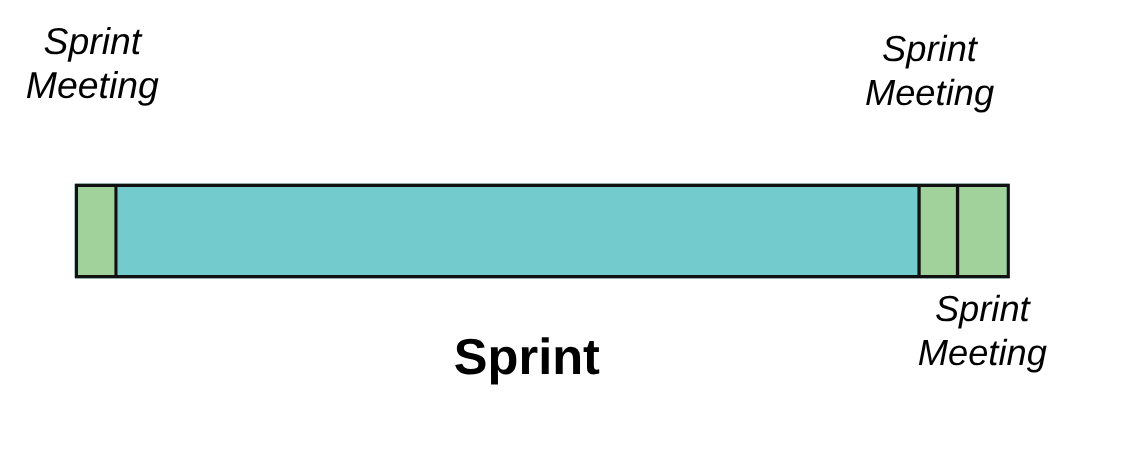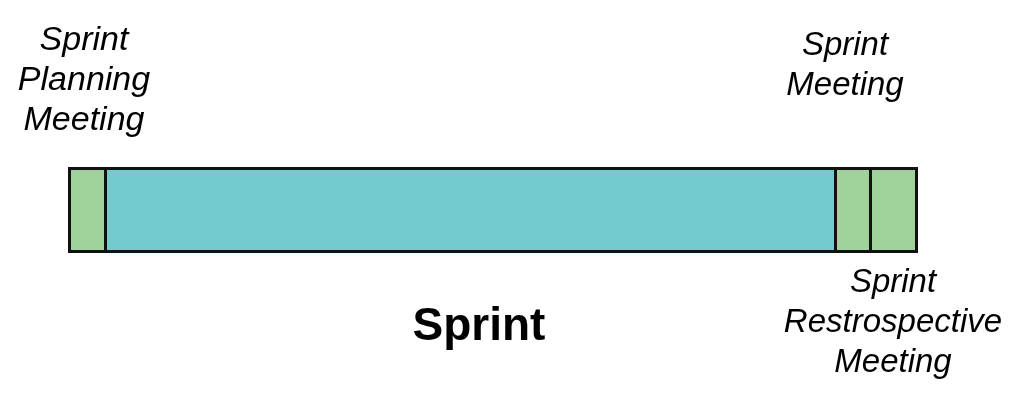--- a/index.html
+++ b/index.html
@@ -112,37 +112,35 @@
   #segment-review   { width: 35px; }
   #segment-retro    { width: 46px; }
 </style>
 </head>
 <body>
 
 <div id="canvas">
 
   <div class="label" id="label-planning">
     <span class="line">Sprint</span>
-    <span class="line">Planning</span>
     <span class="line">Meeting</span>
   </div>
 
   <div class="label" id="label-review">
     <span class="line">Sprint</span>
     <span class="line">Meeting</span>
   </div>
 
   <div id="timeline-bar">
     <div class="segment seg-green seg-div-right" id="segment-planning"></div>
     <div class="segment seg-teal" id="segment-sprint"></div>
     <div class="segment seg-green seg-div-left" id="segment-review"></div>
     <div class="segment seg-green seg-div-left" id="segment-retro"></div>
   </div>
 
   <div class="label" id="label-retrospective">
     <span class="line">Sprint</span>
-    <span class="line">Restrospective</span>
     <span class="line">Meeting</span>
   </div>
 
   <div id="label-sprint-main">Sprint</div>
 
 </div>
 
 </body></html>

